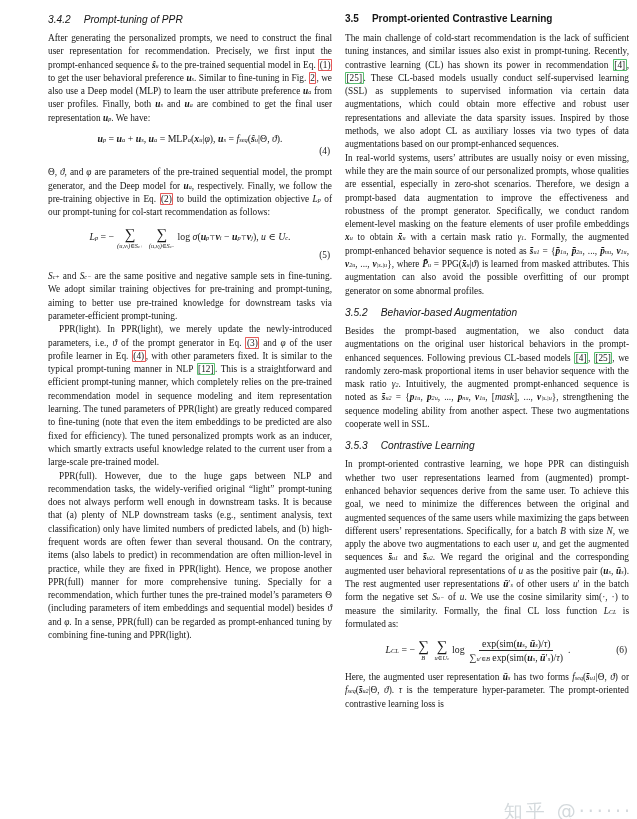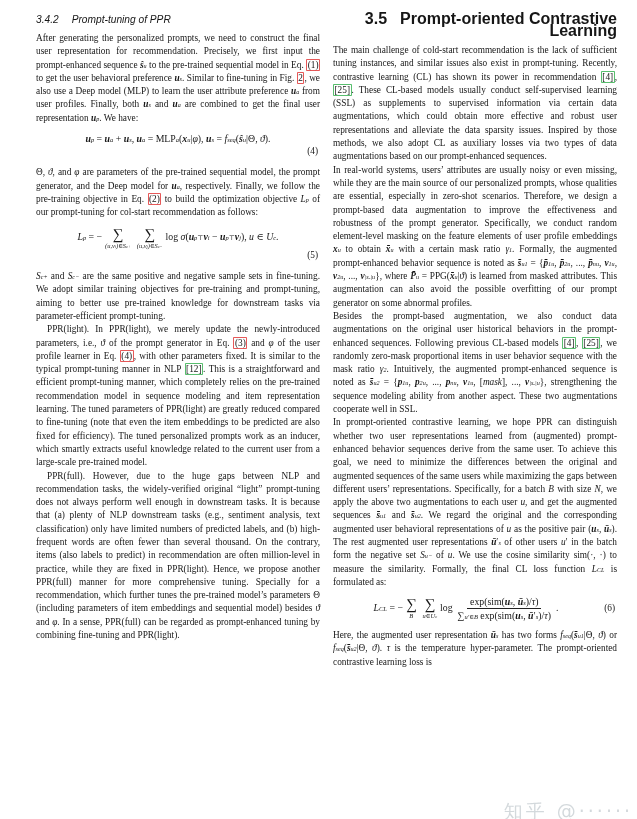--- a/index.html
+++ b/index.html
@@ -1,26 +1,26 @@
 <!DOCTYPE html>
 <html style="--eqref: #e03030; --cite: #2fae4a;"><head>
 <meta charset="utf-8">
 <style>
   html,body{margin:0;padding:0;background:#ffffff;}
   body{width:637px;height:819px;position:relative;overflow:hidden;}
   .page{position:absolute;inset:0;background:#fff;color:#161616;
         font-family:"Liberation Serif","DejaVu Serif",serif;
-        font-size:9.3px;line-height:13.3px;text-align:justify;}
+        font-size:9.3px;line-height:13.3px;text-align:justify;margin-left:12px;}
   .col{position:absolute;top:11px;width:284px;}
   .col-left{left:36px;}
   .col-right{left:333px;}
   p{margin:0;}
   .indent{text-indent:11px;}
   .sec-h{font-family:"Liberation Sans","DejaVu Sans",sans-serif;font-weight:bold;
-         font-size:16px;margin:2px 0 7px;text-align:right;line-height:12px;}
+         font-size:10px;margin:2px 0 7px;text-align:left;line-height:12px;}
   .subsec-h{font-family:"Liberation Sans","DejaVu Sans",sans-serif;font-style:italic;
          font-weight:normal;font-size:10.2px;margin:9px 0 6px;text-align:left;line-height:12px;}
   .subsec-h.first{margin-top:3px;}
   .hnum{margin-right:13px;}
   .it{font-style:italic;}
   .bb{font-weight:normal;}
   .v{font-weight:bold;font-style:italic;}
   .sb{font-size:66%;font-style:italic;vertical-align:-20%;line-height:0;}
   .sp{font-size:66%;font-style:italic;vertical-align:38%;line-height:0;}
   .refr{box-shadow:0 0 0 0.8px var(--eqref);padding:0 0.5px;margin:0 1px;}
@@ -74,22 +74,24 @@
     <p class="indent"><span class="bb">PPR(full).</span> However, due to the huge gaps between NLP and recommendation tasks, the widely-verified original “light” prompt-tuning does not always perform well enough in downstream tasks. It is because that (a) plenty of NLP downstream tasks (e.g., sentiment analysis, text classification) only have limited numbers of predicted labels, and (b) high-frequent words are often fewer than several thousand. On the contrary, items (also labels to predict) in recommendation are often million-level in practice, while they are fixed in PPR(light). Hence, we propose another PPR(full) manner for more comprehensive tuning. Specially for a recommendation, which further tunes the pre-trained model’s parameters Θ (including parameters of item embeddings and sequential model) besides <span class="it">ϑ</span> and <span class="it">φ</span>. In a sense, PPR(full) can be regarded as prompt-enhanced tuning by combining fine-tuning and PPR(light).</p>
   </section>
 
   <section class="col col-right">
     <h3 class="sec-h"><span class="hnum">3.5</span><span>Prompt-oriented Contrastive Learning</span></h3>
 
     <p>The main challenge of cold-start recommendation is the lack of sufficient tuning instances, and similar issues also exist in prompt-tuning. Recently, contrastive learning (CL) has shown its power in recommendation <span class="refg">[4]</span>, <span class="refg">[25]</span>. These CL-based models usually conduct self-supervised learning (SSL) as supplements to supervised information via certain data augmentations, which could obtain more effective and robust user representations and alleviate the data sparsity issues. Inspired by those methods, we also adopt CL as auxiliary losses via two types of data augmentations based on our prompt-enhanced sequences.</p>
 
     <p>In real-world systems, users’ attributes are usually noisy or even missing, while they are the main source of our personalized prompts, whose qualities are essential, especially in zero-shot scenarios. Therefore, we design a prompt-based data augmentation to improve the effectiveness and robustness of the prompt generator. Specifically, we conduct random element-level masking on the feature elements of user profile embeddings <span class="v">x</span><span class="sb">u</span> to obtain <span class="v">x̄</span><span class="sb">u</span> with a certain mask ratio <span class="it">γ</span><span class="sb">1</span>. Formally, the augmented prompt-enhanced behavior sequence is noted as <span class="v">s̄</span><span class="sb">u</span><span class="sp">1</span> = {<span class="v">p̄</span><span class="sb">1</span><span class="sp">u</span>, <span class="v">p̄</span><span class="sb">2</span><span class="sp">u</span>, ..., <span class="v">p̄</span><span class="sb">n</span><span class="sp">u</span>, <span class="v">v</span><span class="sb">1</span><span class="sp">u</span>, <span class="v">v</span><span class="sb">2</span><span class="sp">u</span>, ..., <span class="v">v</span><span class="sb">|sᵤ|</span><span class="sp">u</span>}, where <span class="v">P̄</span><span class="sp">u</span> = PPG(<span class="v">x̄</span><span class="sb">u</span>|<span class="it">ϑ</span>) is learned from masked attributes. This augmentation can also avoid the possible overfitting of our prompt generator on some abnormal profiles.</p>
 
+    <h4 class="subsec-h"><span class="hnum">3.5.2</span><span>Behavior-based Augmentation</span></h4>
     <p>Besides the prompt-based augmentation, we also conduct data augmentations on the original user historical behaviors in the prompt-enhanced sequences. Following previous CL-based models <span class="refg">[4]</span>, <span class="refg">[25]</span>, we randomly zero-mask proportional items in user behavior sequence with the mask ratio <span class="it">γ</span><span class="sb">2</span>. Intuitively, the augmented prompt-enhanced sequence is noted as <span class="v">s̄</span><span class="sb">u</span><span class="sp">2</span> = {<span class="v">p</span><span class="sb">1</span><span class="sp">u</span>, <span class="v">p</span><span class="sb">2</span><span class="sp">u</span>, ..., <span class="v">p</span><span class="sb">n</span><span class="sp">u</span>, <span class="v">v</span><span class="sb">1</span><span class="sp">u</span>, [<span class="it">mask</span>], ..., <span class="v">v</span><span class="sb">|sᵤ|</span><span class="sp">u</span>}, strengthening the sequence modeling ability from another aspect. These two augmentations cooperate well in SSL.</p>
 
+    <h4 class="subsec-h"><span class="hnum">3.5.3</span><span>Contrastive Learning</span></h4>
     <p>In prompt-oriented contrastive learning, we hope PPR can distinguish whether two user representations learned from (augmented) prompt-enhanced behavior sequences derive from the same user. To achieve this goal, we need to minimize the differences between the original and augmented sequences of the same users while maximizing the gaps between different users’ representations. Specifically, for a batch <span class="it">B</span> with size <span class="it">N</span>, we apply the above two augmentations to each user <span class="it">u</span>, and get the augmented sequences <span class="v">s̄</span><span class="sb">u</span><span class="sp">1</span> and <span class="v">s̄</span><span class="sb">u</span><span class="sp">2</span>. We regard the original and the corresponding augmented user behavioral representations of <span class="it">u</span> as the positive pair (<span class="v">u</span><span class="sb">s</span>, <span class="v">ū</span><span class="sb">s</span>). The rest augmented user representations <span class="v">ū</span>′<span class="sb">s</span> of other users <span class="it">u</span>′ in the batch form the negative set <span class="it">S</span><span class="sp">u</span><span class="sb">−</span> of <span class="it">u</span>. We use the cosine similarity sim(·, ·) to measure the similarity. Formally, the final CL loss function <span class="it">L</span><span class="sb">CL</span> is formulated as:</p>
 
     <div class="eq" style="padding-right:18px;">
       <span><span class="it">L</span><span class="sb">CL</span> = −</span><span class="bigsum">
           <span class="sumsign">∑</span>
           <span class="sumlim">B</span>
         </span><span class="bigsum">
           <span class="sumsign">∑</span>
           <span class="sumlim">u∈U<span class="sp">c</span></span>
         </span><span>log</span><span class="frac">

